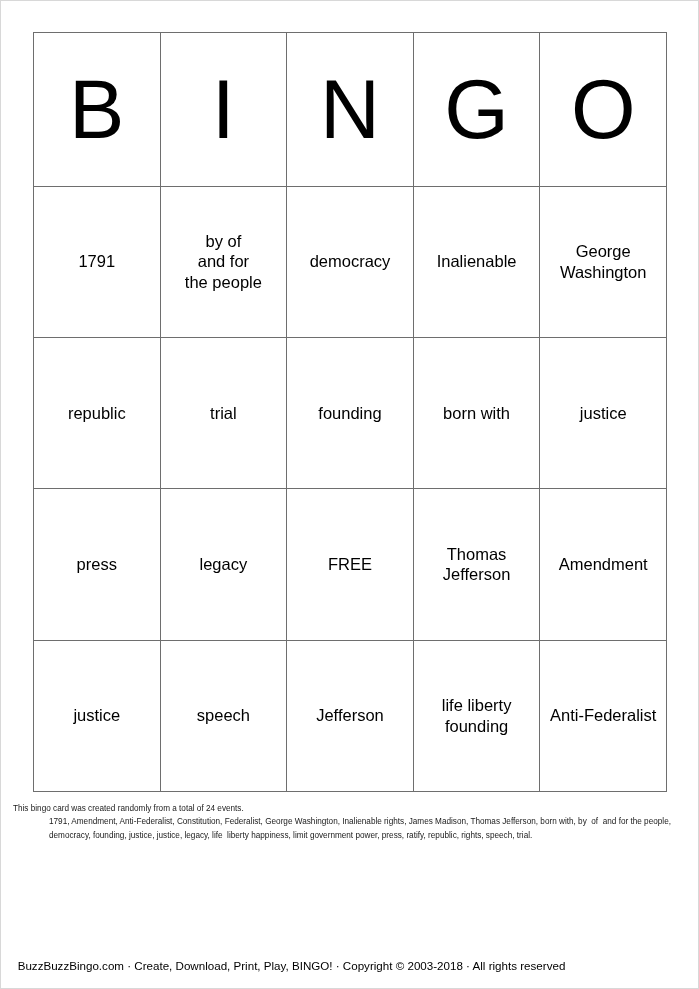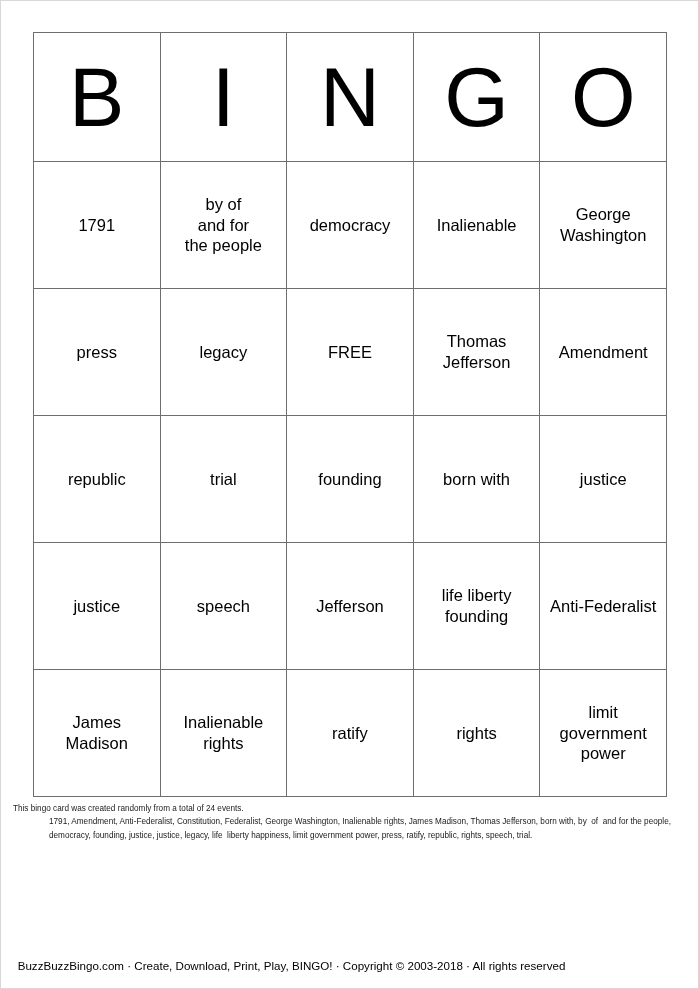--- a/index.html
+++ b/index.html
@@ -145,95 +145,74 @@
               <span class="cell-text">Inalienable</span>
             </td>
           <td>
               <span class="cell-text">George
 Washington</span>
             </td>
         </tr>
 
         <tr class="cell-row">
           <td>
+              <span class="cell-text">republic</span>
+            </td>
+          <td>
+              <span class="cell-text">trial</span>
+            </td>
+          <td>
+              <span class="cell-text">founding</span>
+            </td>
+          <td>
+              <span class="cell-text">born with</span>
+            </td>
+          <td>
+              <span class="cell-text">justice</span>
+            </td>
+        </tr>
+
+        <tr class="cell-row">
+          <td>
               <span class="cell-text">press</span>
             </td>
           <td>
               <span class="cell-text">legacy</span>
             </td>
           <td>
               <span class="cell-text free">FREE</span>
             </td>
           <td>
               <span class="cell-text">Thomas
 Jefferson</span>
             </td>
           <td>
               <span class="cell-text">Amendment</span>
             </td>
         </tr>
 
         <tr class="cell-row">
           <td>
-              <span class="cell-text">republic</span>
-            </td>
-          <td>
-              <span class="cell-text">trial</span>
-            </td>
-          <td>
-              <span class="cell-text">founding</span>
-            </td>
-          <td>
-              <span class="cell-text">born with</span>
-            </td>
-          <td>
-              <span class="cell-text">justice</span>
-            </td>
-        </tr>
-
-        <tr class="cell-row">
-          <td>
               <span class="cell-text">justice</span>
             </td>
           <td>
               <span class="cell-text">speech</span>
             </td>
           <td>
               <span class="cell-text">Jefferson</span>
             </td>
           <td>
               <span class="cell-text">life  liberty
 founding</span>
             </td>
           <td>
               <span class="cell-text">Anti-Federalist</span>
             </td>
         </tr>
 
-        <tr class="cell-row">
-          <td>
-              <span class="cell-text">James
-Madison</span>
-            </td>
-          <td>
-              <span class="cell-text">Inalienable
-rights</span>
-            </td>
-          <td>
-              <span class="cell-text">ratify</span>
-            </td>
-          <td>
-              <span class="cell-text">rights</span>
-            </td>
-          <td>
-              <span class="cell-text">limit
-government
-power</span>
-            </td>
-        </tr>
       </tbody>
     </table>
   </div>
 
   <div class="footnote">
     <span class="fn-line">This bingo card was created randomly from a total of 24 events.</span>
     <span class="fn-list">1791, Amendment, Anti-Federalist, Constitution, Federalist, George Washington, Inalienable rights, James Madison, Thomas Jefferson, born with, by  of  and for the people, democracy, founding, justice, justice, legacy, life  liberty happiness, limit government power, press, ratify, republic, rights, speech, trial.</span>
   </div>
 
   <div class="footer">

